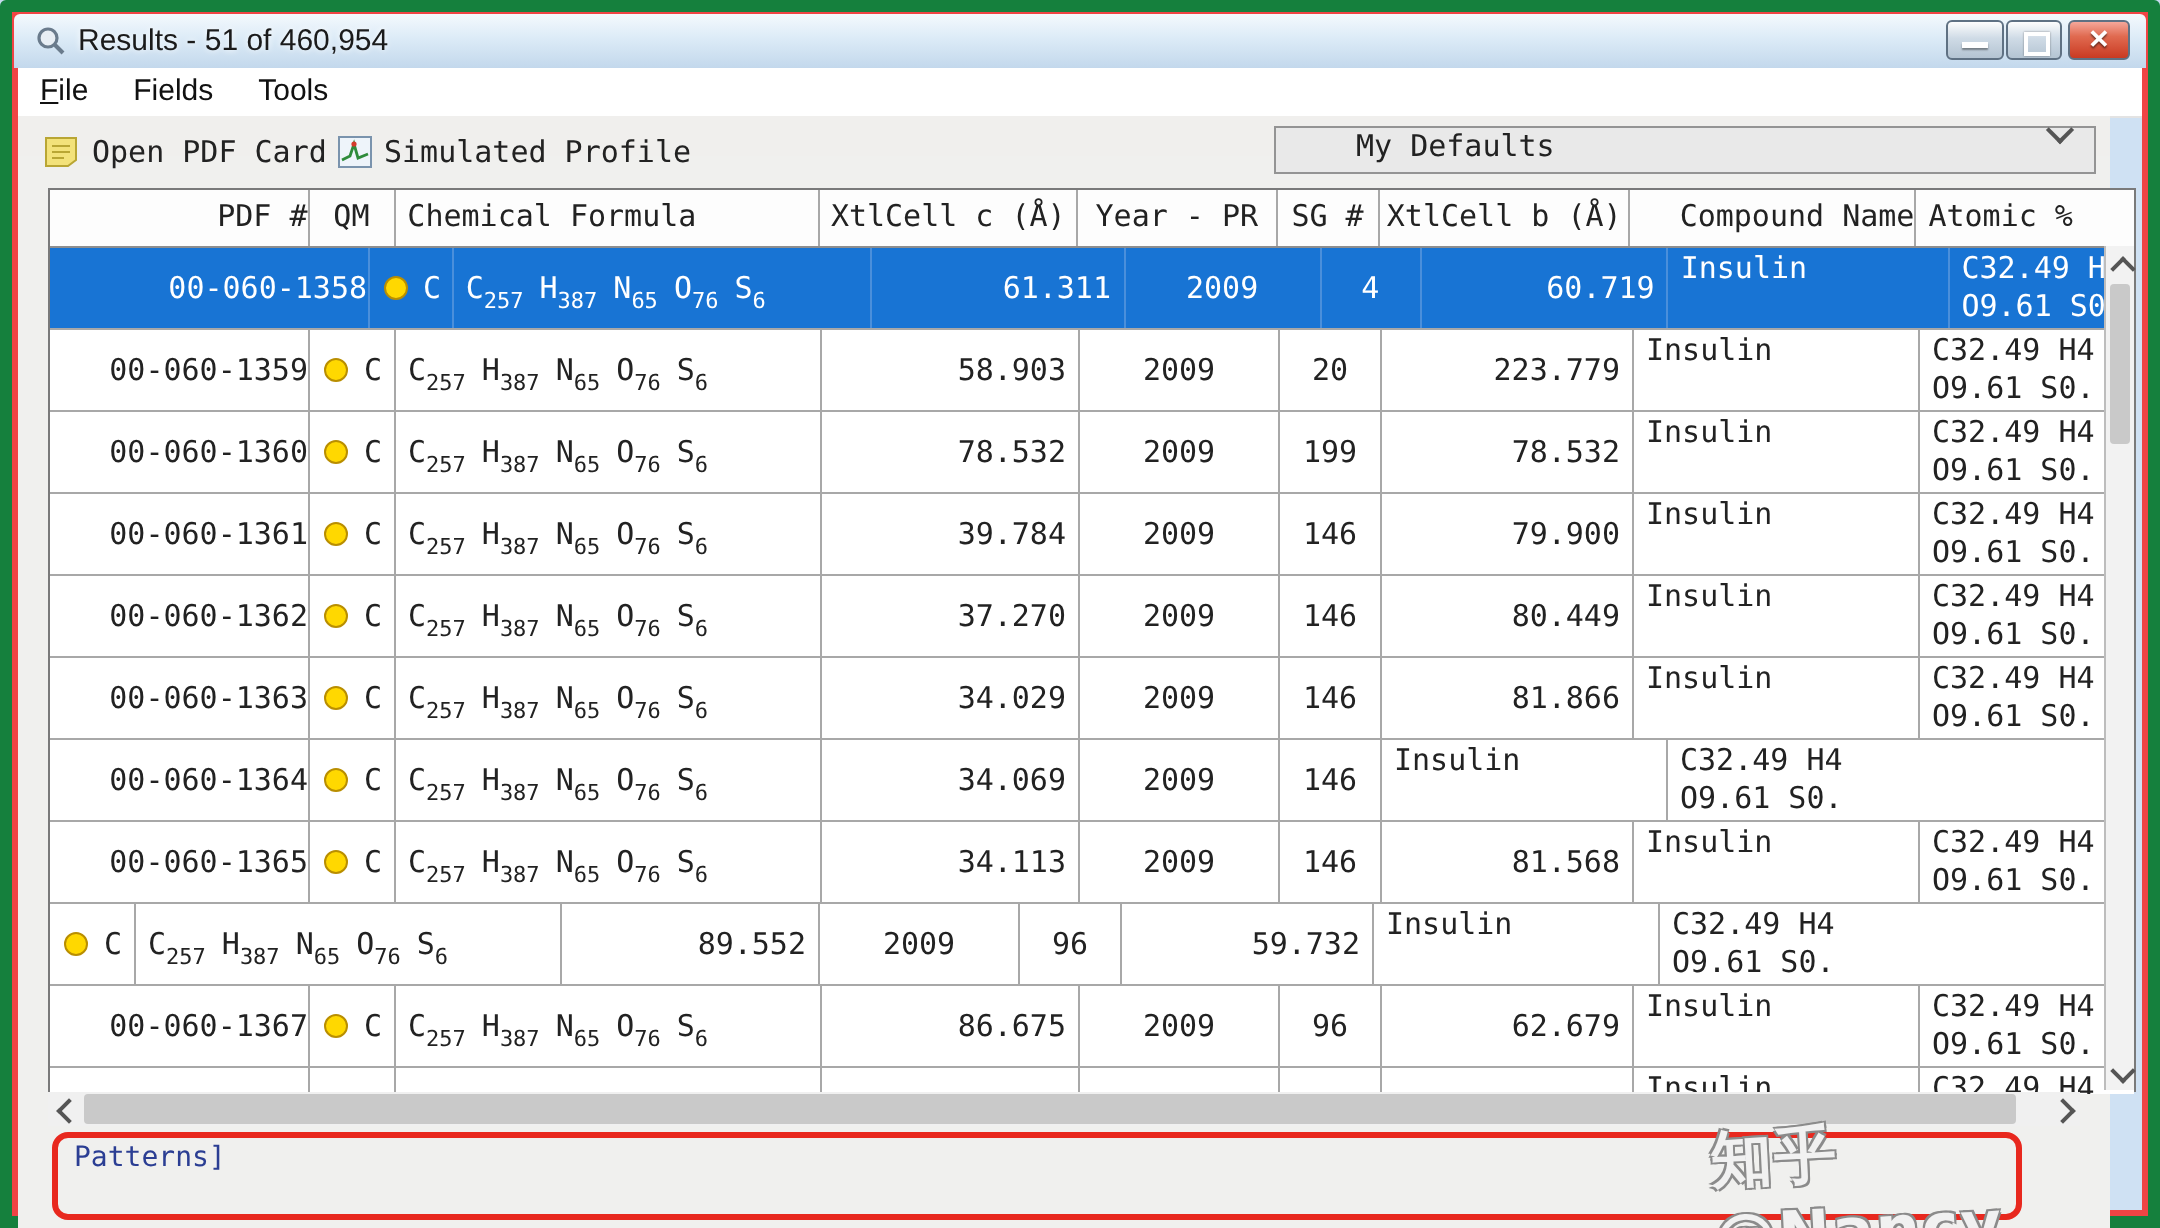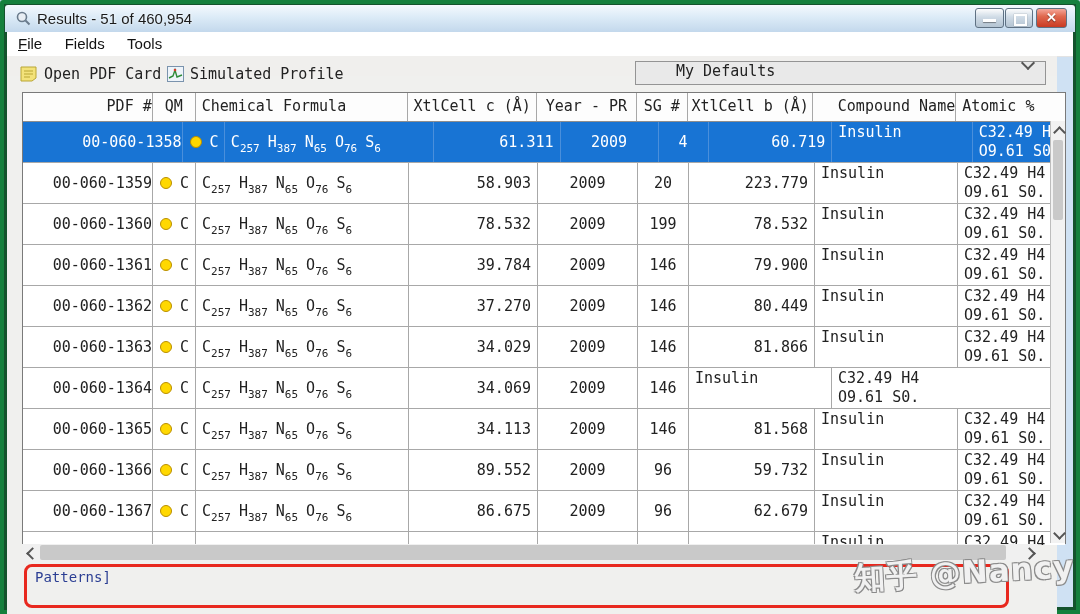--- a/index.html
+++ b/index.html
@@ -1,20 +1,20 @@
 <!DOCTYPE html>
 <html><head>
 <meta charset="utf-8">
 <style>
   html,body{margin:0;padding:0;}
   body{width:1080px;height:614px;position:relative;overflow:hidden;
        font-family:"Liberation Sans",sans-serif;background:#c7daee;}
   
-  .window{position:absolute;inset:0;border:4px solid #15803d;
-          background:#14532d;border-radius:3px 3px 0 0;}
+  .window{position:absolute;inset:0;border:6px solid #15803d;
+          background:#ef4444;border-radius:3px 3px 0 0;}
   .client{position:absolute;left:3px;right:3px;top:28px;bottom:3px;background:#f0f0ee;}
   .right-strip{position:absolute;right:3px;top:52px;width:16px;bottom:3px;background:#cfe1f3;}
   
   .titlebar{position:absolute;left:1px;right:1px;top:1px;height:27px;
     background:linear-gradient(#f4f9fd,#dcebf7 45%,#c3d8ec);border-radius:3px 3px 0 0;}
   .title-text{position:absolute;left:32px;top:5px;font-size:15px;color:#1b1b1b;
     text-shadow:0 0 3px #fff;}
   .title-icon{position:absolute;left:10px;top:5px;width:17px;height:17px;}
   .winbtn{position:absolute;top:3px;height:20px;border:1px solid #5f7183;border-radius:3px;
     background:linear-gradient(#fdfdfd,#cfdbe6 45%,#b4c4d2);box-sizing:border-box;}
@@ -294,21 +294,20 @@
     <div class="td c4 al-c">2009</div>
     <div class="td c5 al-c">146</div>
     <div class="td c6 al-r">81.568</div>
     <div class="td c7 top2">Insulin</div>
     <div class="td c8 top2">
             <div>C32.49 H4</div>
             <div>O9.61 S0.</div>
           </div>
   </div>
         <div class="tr">
-    <div class="td c0 al-c">00-060-1366</div>
     <div class="td c1 qm">
       <span class="qm-dot"></span>
       <span class="qm-text">C</span>
     </div>
     <div class="td c2 formula"><span>C</span><span class="f-sub">257</span><span>H</span><span class="f-sub">387</span><span>N</span><span class="f-sub">65</span><span>O</span><span class="f-sub">76</span><span>S</span><span class="f-sub">6</span></div>
     <div class="td c3 al-r">89.552</div>
     <div class="td c4 al-c">2009</div>
     <div class="td c5 al-c">96</div>
     <div class="td c6 al-r">59.732</div>
     <div class="td c7 top2">Insulin</div>

